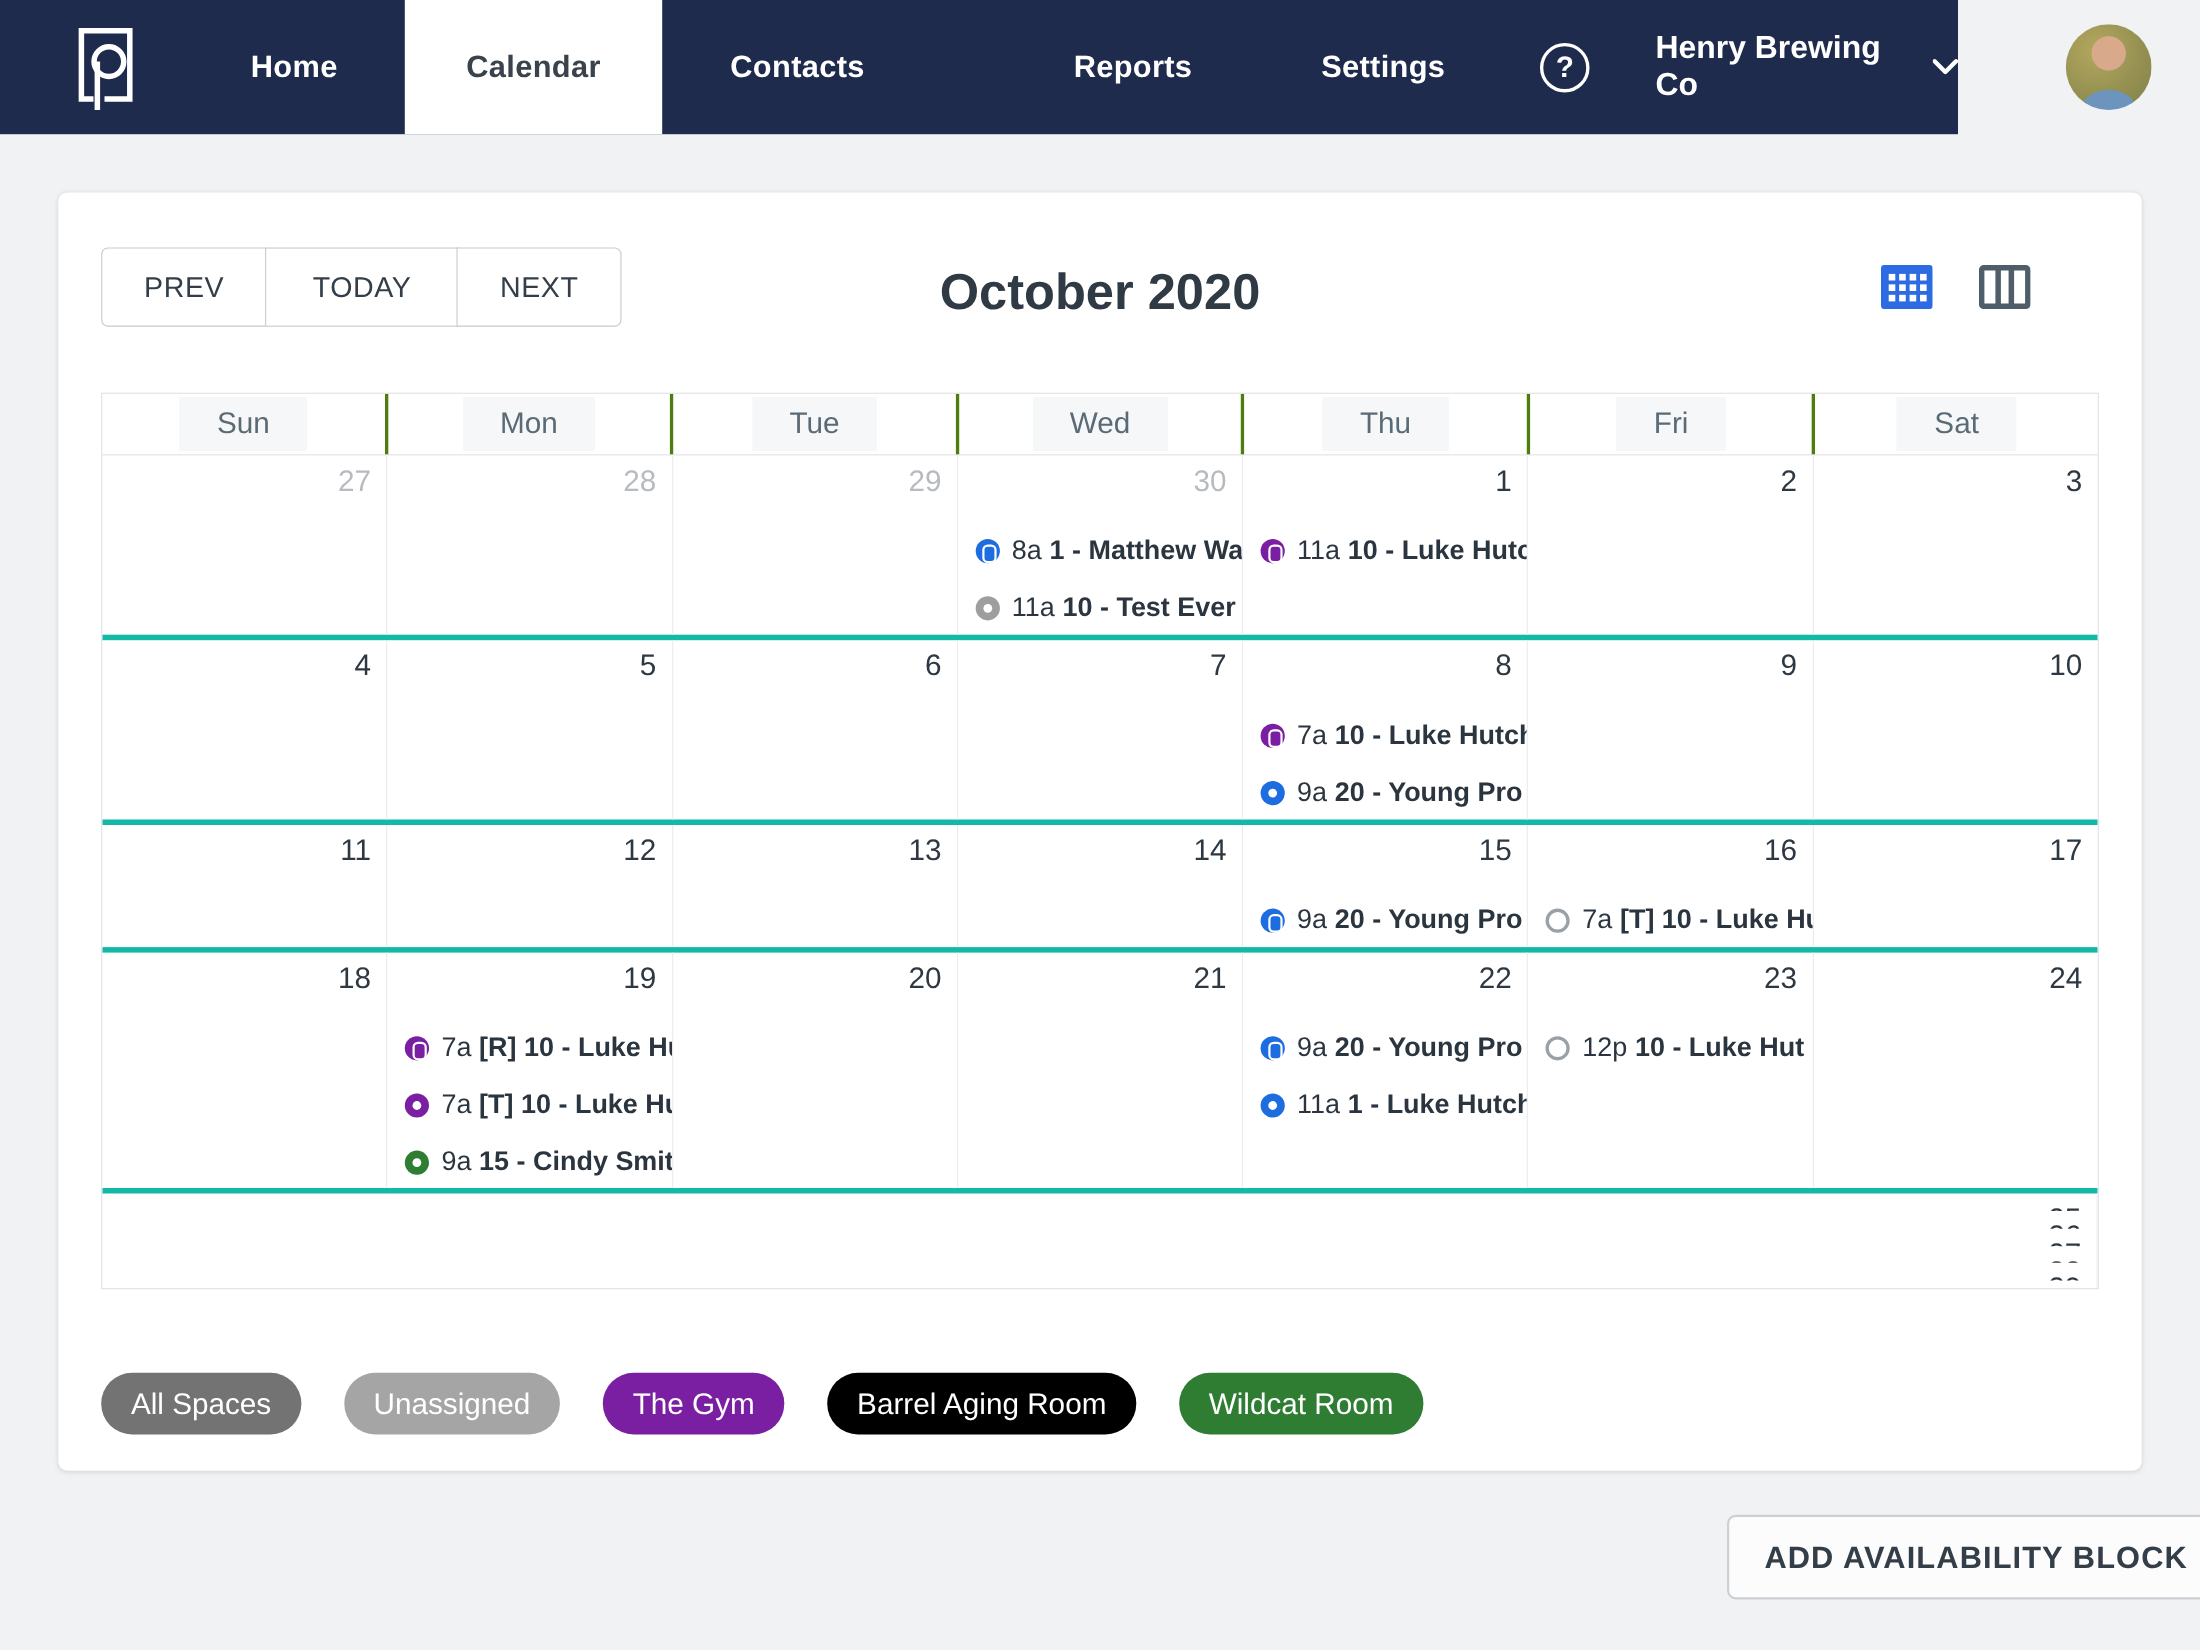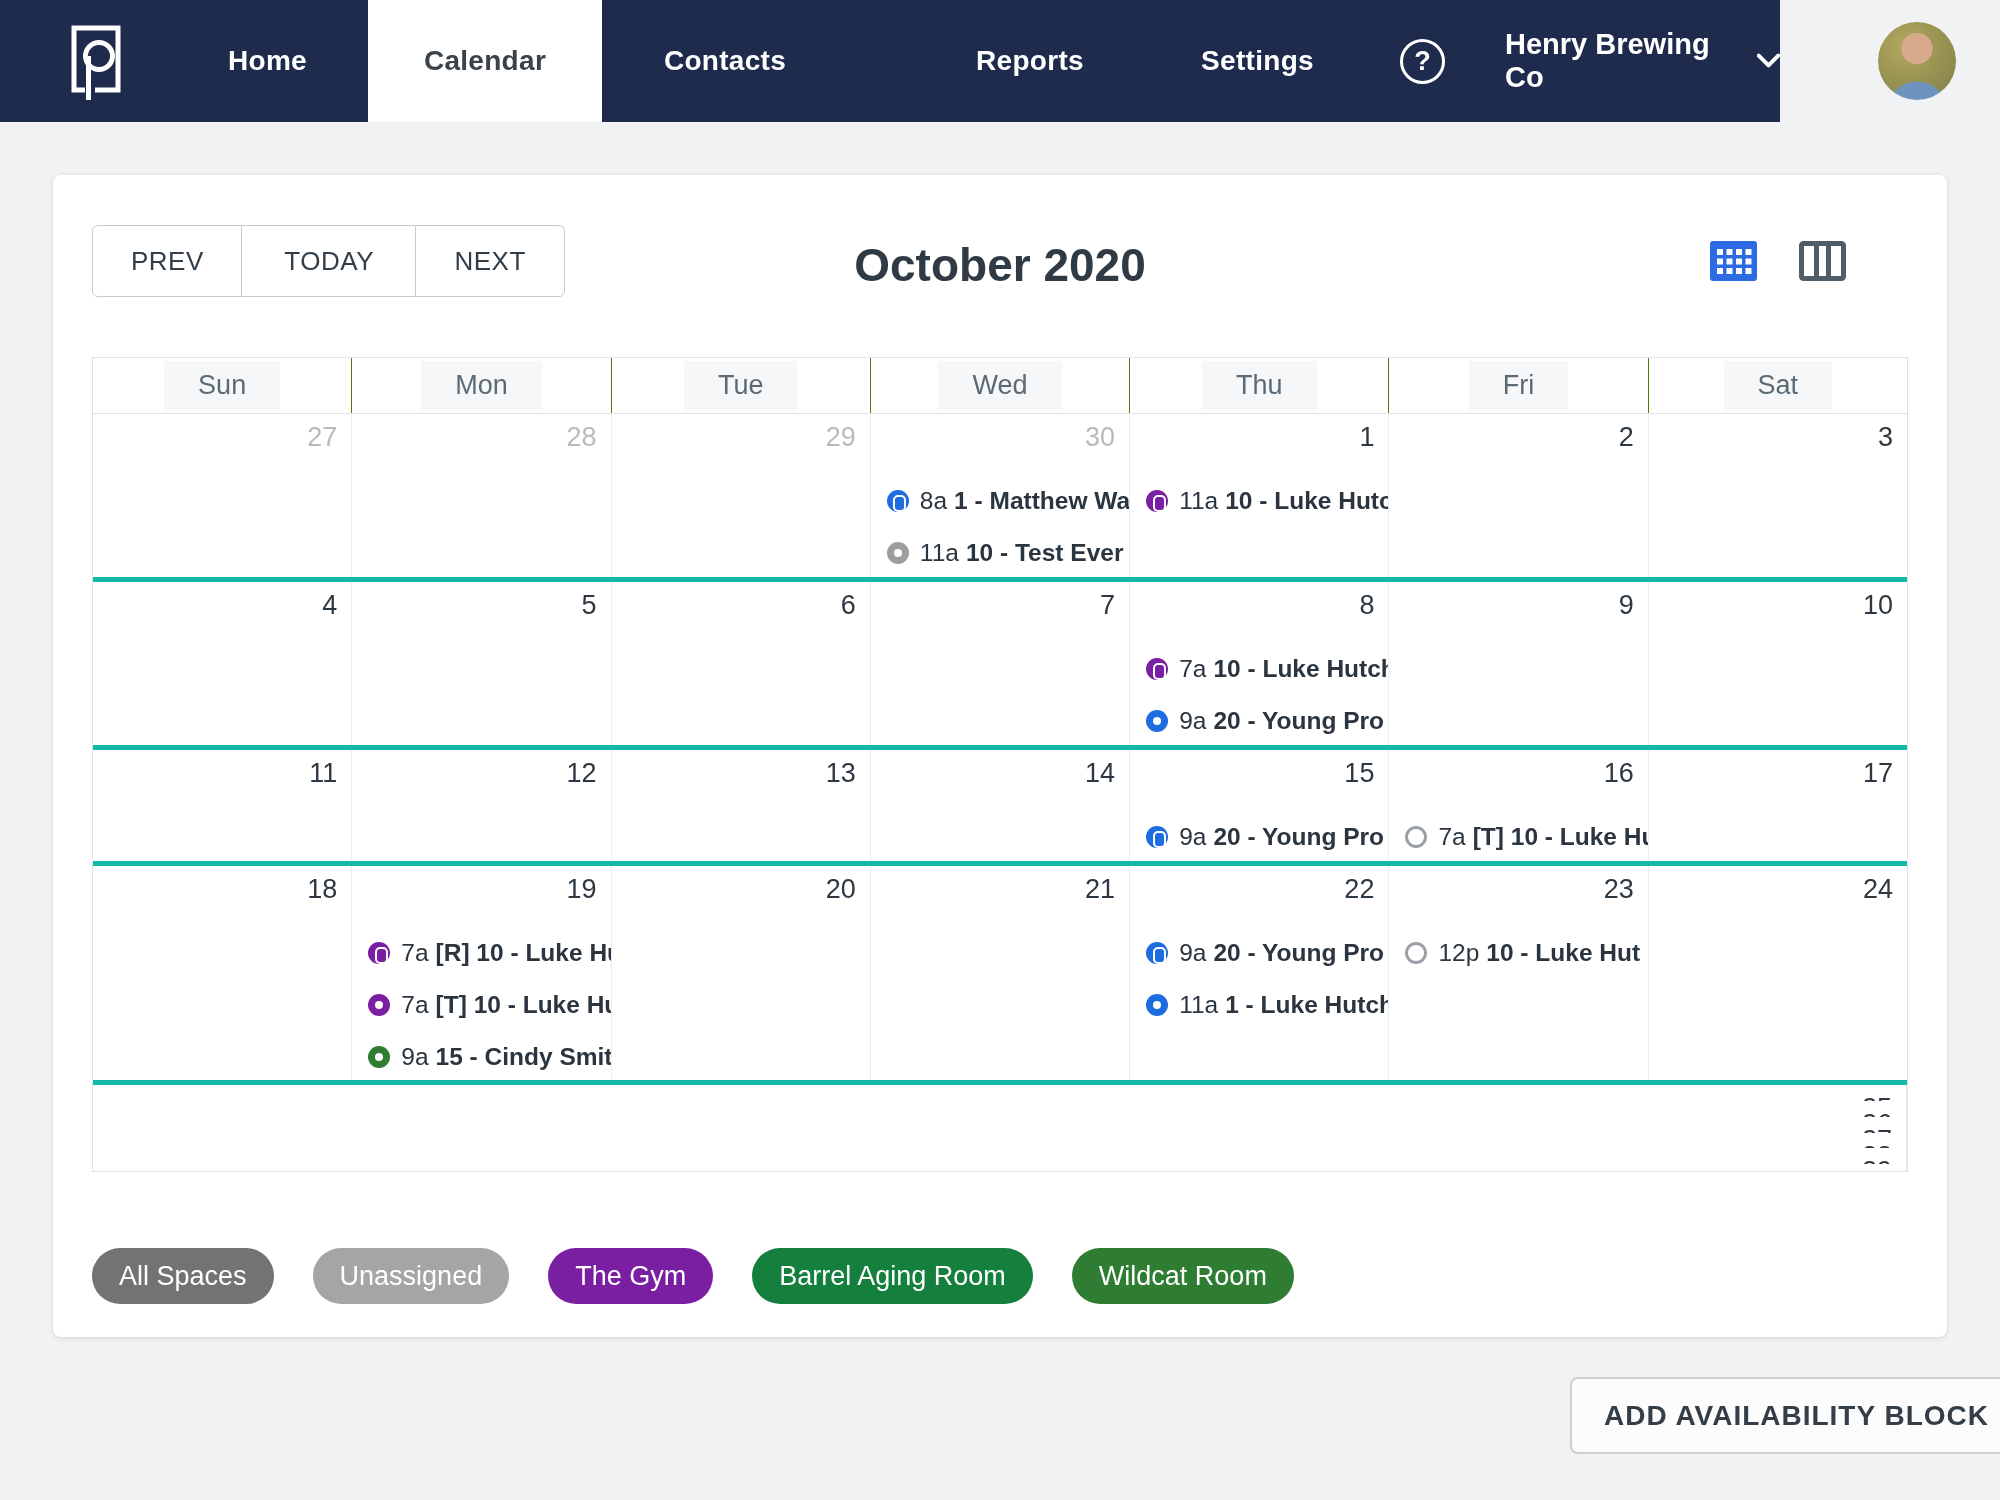--- a/index.html
+++ b/index.html
@@ -73,21 +73,21 @@
   .view-icons { position:absolute; right:62px; top:16px; display:flex; gap:42px; }
   .view-icons .vicon { cursor:pointer; }
 
   
   .grid {
     margin-top:60px; height:815px; overflow:hidden;
     border:1px solid #dfe1e3; background:#fff;
   }
   .hrow { display:flex; height:56px; border-bottom:1px solid #dfe1e3; }
   .hcell {
-    flex:1; border-right:1px solid #4d7c0f;
+    flex:1; border-right:3px solid #4d7c0f;
     display:flex; align-items:center; justify-content:center;
   }
   .hcell:last-child { border-right:none; }
   .hcell span {
     background:#f6f7f8; color:#5b6b76; font-size:27px; padding:9px 34px;
   }
   .week { display:flex; border-bottom:5px solid #14b8a6; }
   .cell { flex:1; border-right:1px solid #ebecee; overflow:hidden; }
   .cell:last-child { border-right:none; }
   .datenum {
@@ -446,18 +446,18 @@
           <div class="datenum">31</div>
           <div class="events"></div>
         </div>
       </div>
     </div>
 
   <div class="legend">
       <div class="pill" style="background: #737373;">All Spaces</div>
       <div class="pill" style="background: rgb(165, 165, 165);">Unassigned</div>
       <div class="pill" style="background: rgb(123, 31, 162);">The Gym</div>
-      <div class="pill" style="background: #15803d;">Barrel Aging Room</div>
+      <div class="pill" style="background: #000000;">Barrel Aging Room</div>
       <div class="pill" style="background: rgb(46, 125, 50);">Wildcat Room</div>
     </div>
 </div>
 
 <button class="add-block">ADD AVAILABILITY BLOCK</button>
 
 </body></html>

